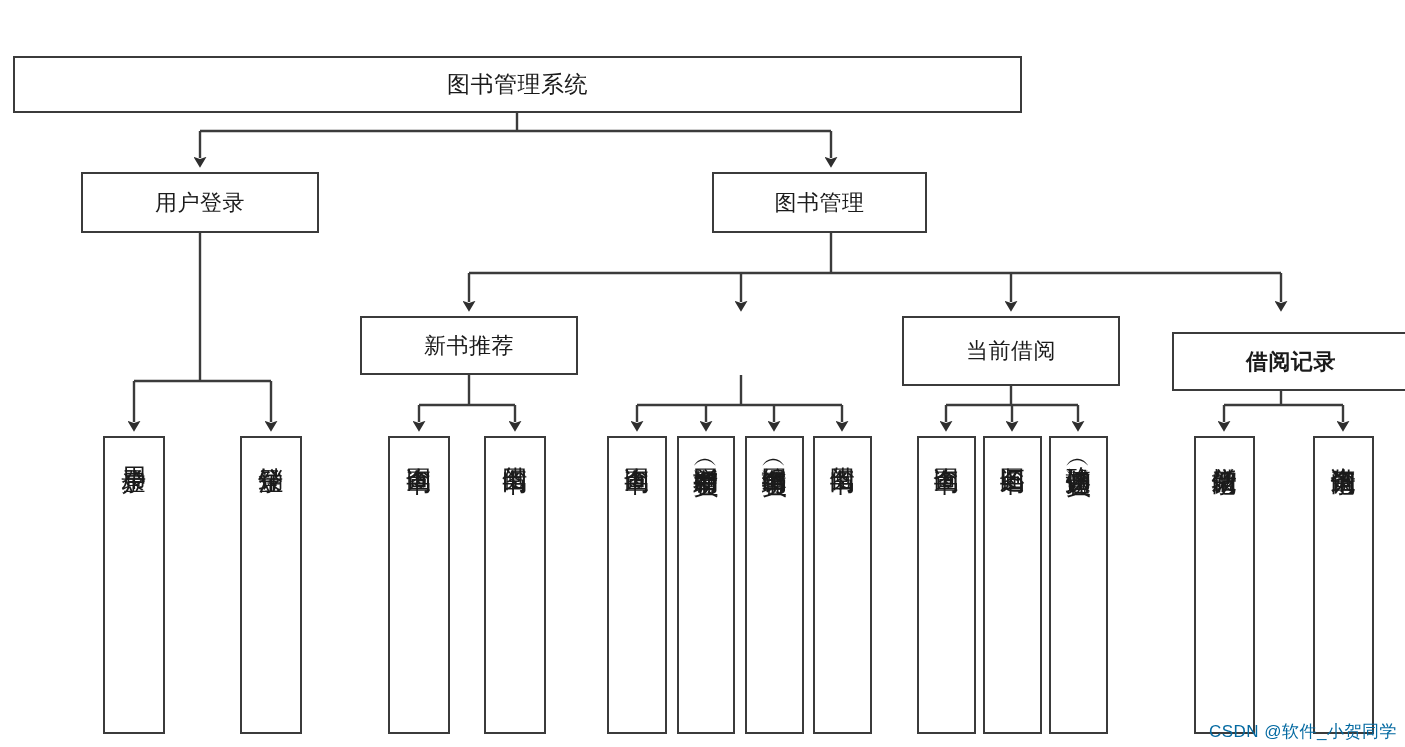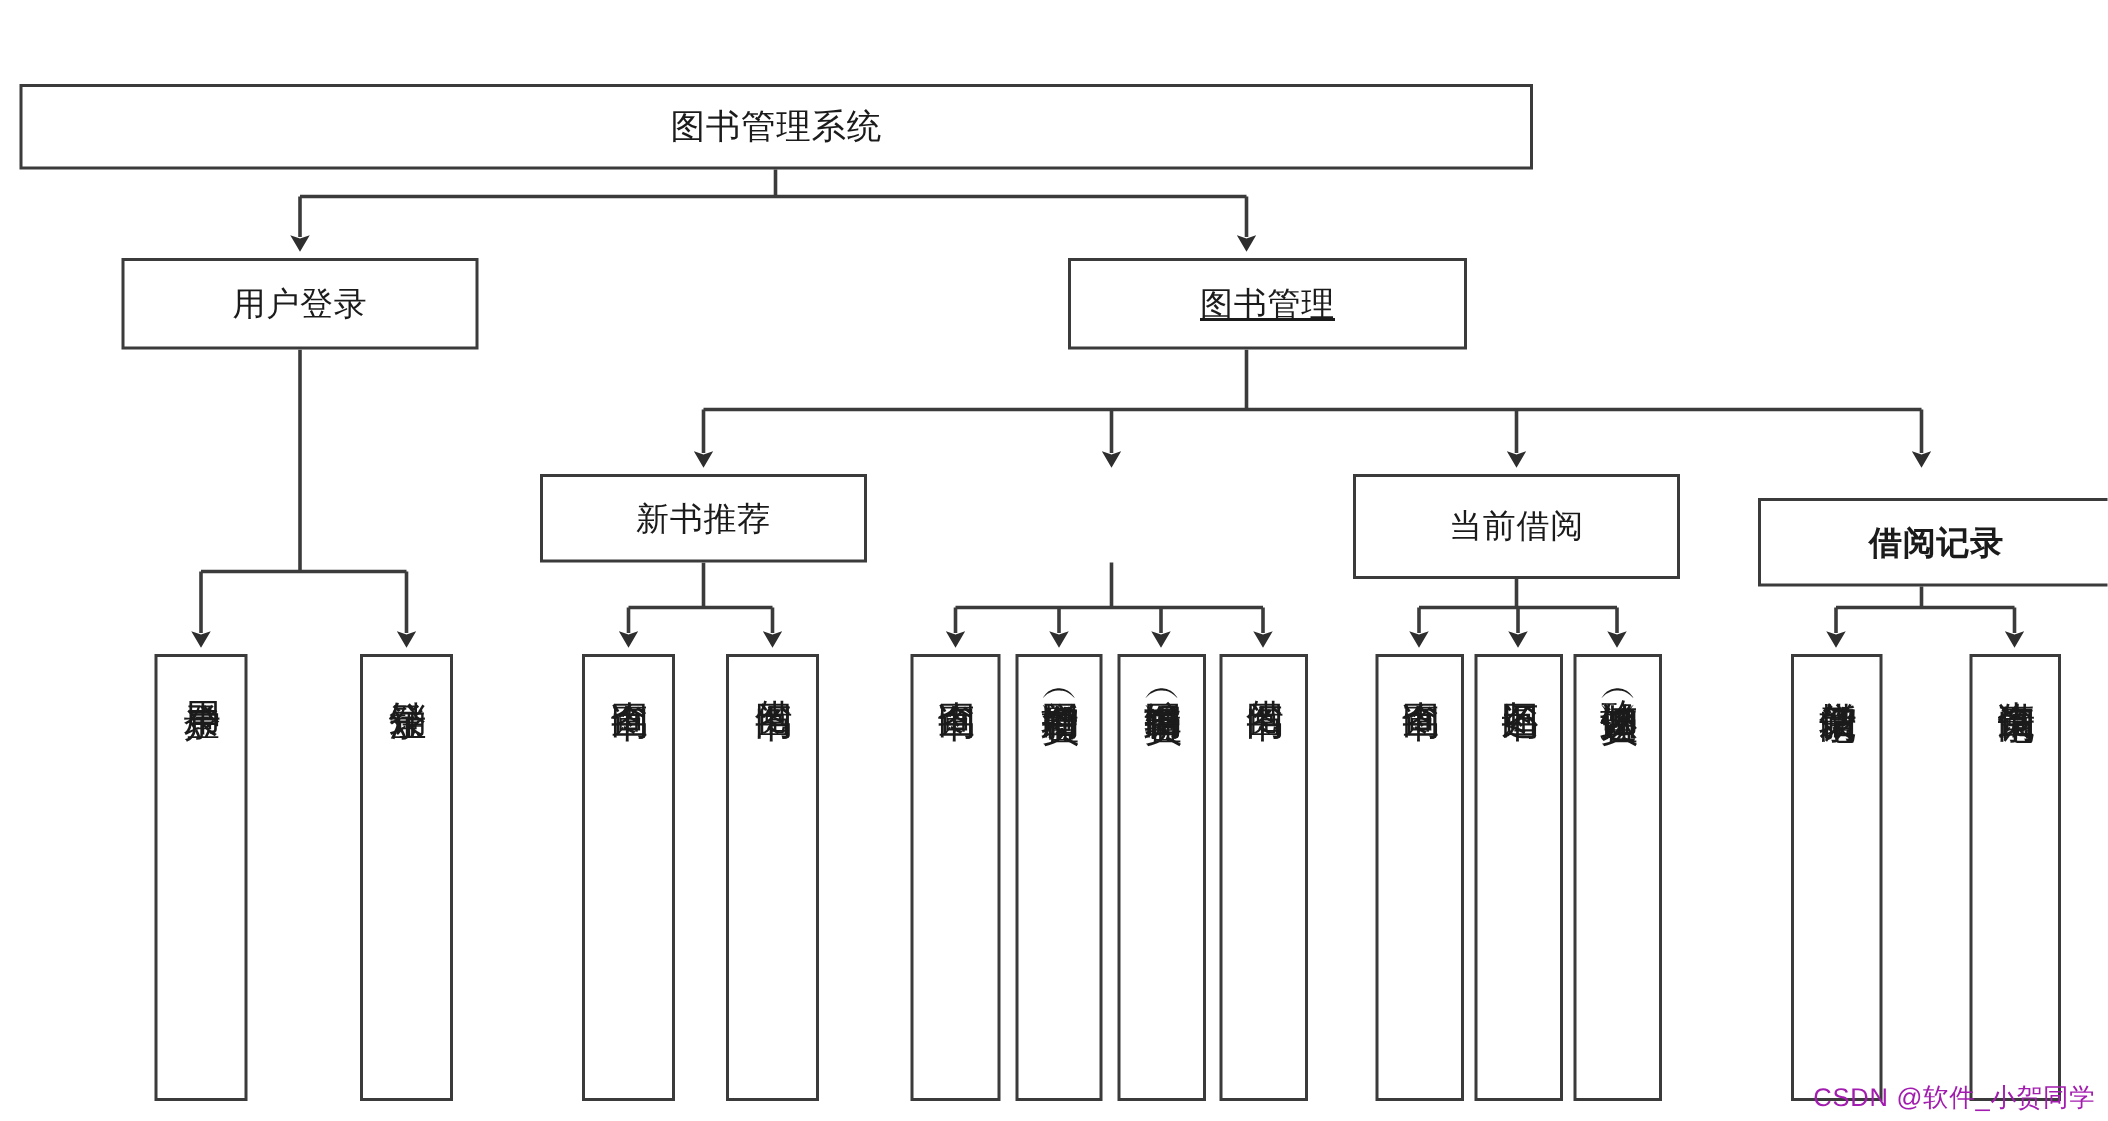--- a/index.html
+++ b/index.html
@@ -59,21 +59,21 @@
     letter-spacing: 1px;
     white-space: nowrap;
   }
   .node.root .label { font-size: 23px; }
 
   #watermark {
     position: absolute;
     right: 8px;
     bottom: 4px;
     font-size: 17px;
-    color: #a21caf;
+    color: #0369a1;
     letter-spacing: 0.5px;
     white-space: nowrap;
     pointer-events: none;
   }
 </style>
 </head>
 <body>
 
 <div id="diagram-root">
 
@@ -139,21 +139,21 @@
     </g>
   </svg>
 
   <div class="node horizontal root" style="left:13px; top:12px; width:1009px; height:57px;margin-top:44px;">
     <span class="label">图书管理系统</span>
   </div>
 
   <div class="node horizontal" style="left:81px; top:172px; width:238px; height:61px;">
     <span class="label">用户登录</span>
   </div>
-  <div class="node horizontal" style="left:712px; top:172px; width:266px; height:61px;text-decoration:underline;">
+  <div class="node horizontal" style="left:712px; top:172px; width:215px; height:61px;">
     <span class="label">图书管理</span>
   </div>
 
   <div class="node horizontal" style="left:360px; top:316px; width:218px; height:59px;">
     <span class="label">新书推荐</span>
   </div>
   <div class="node horizontal" style="left:902px; top:316px; width:218px; height:70px;">
     <span class="label">当前借阅</span>
   </div>
   <div class="node horizontal" style="left:1172px; top:332px; width:238px; height:59px;font-weight:bold;">

